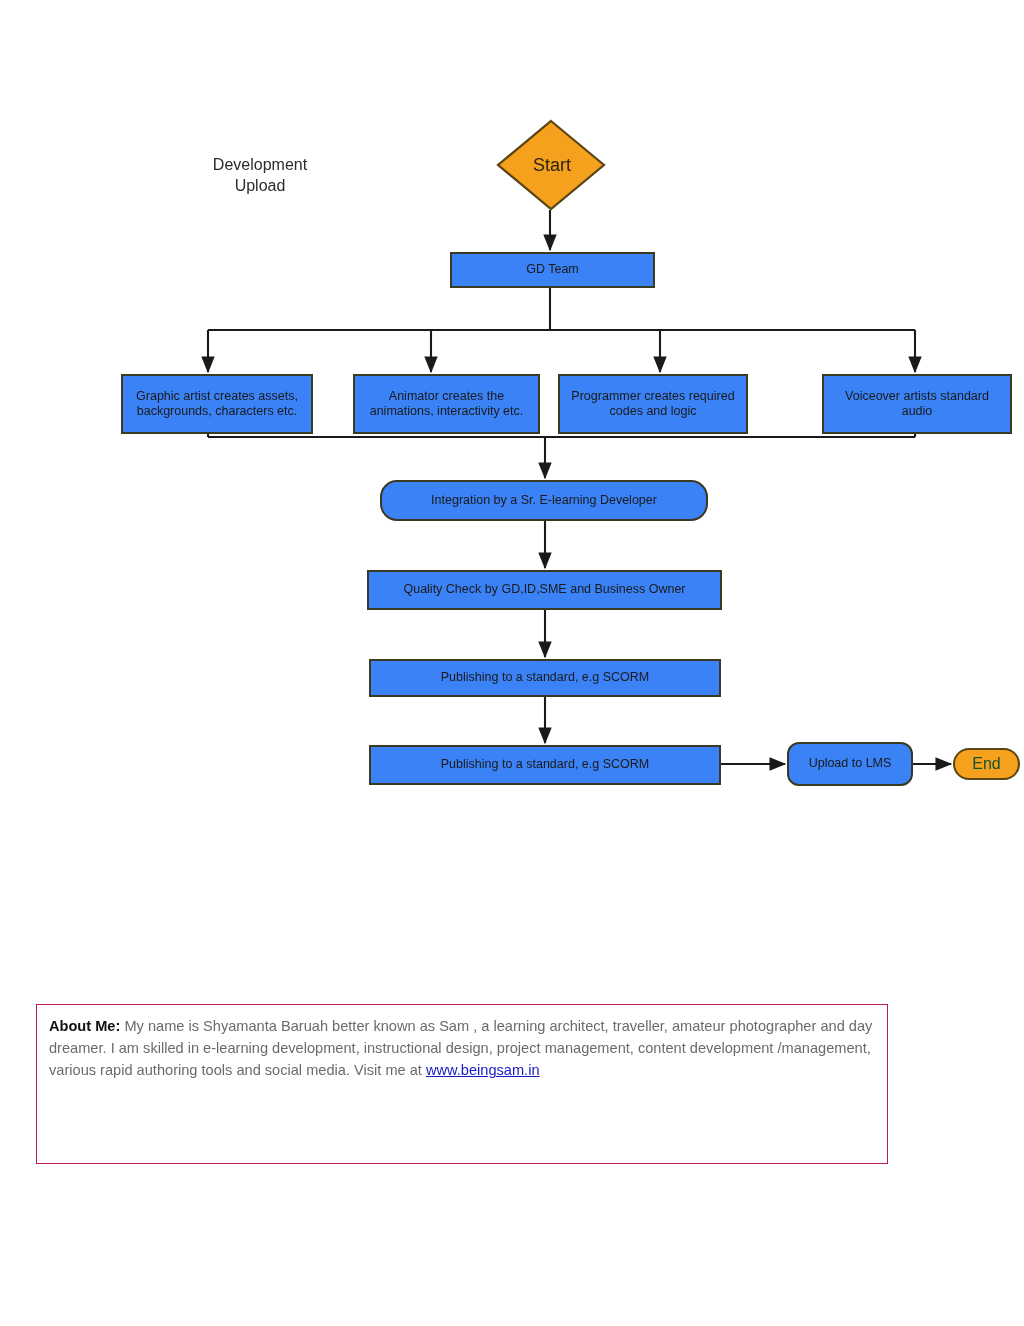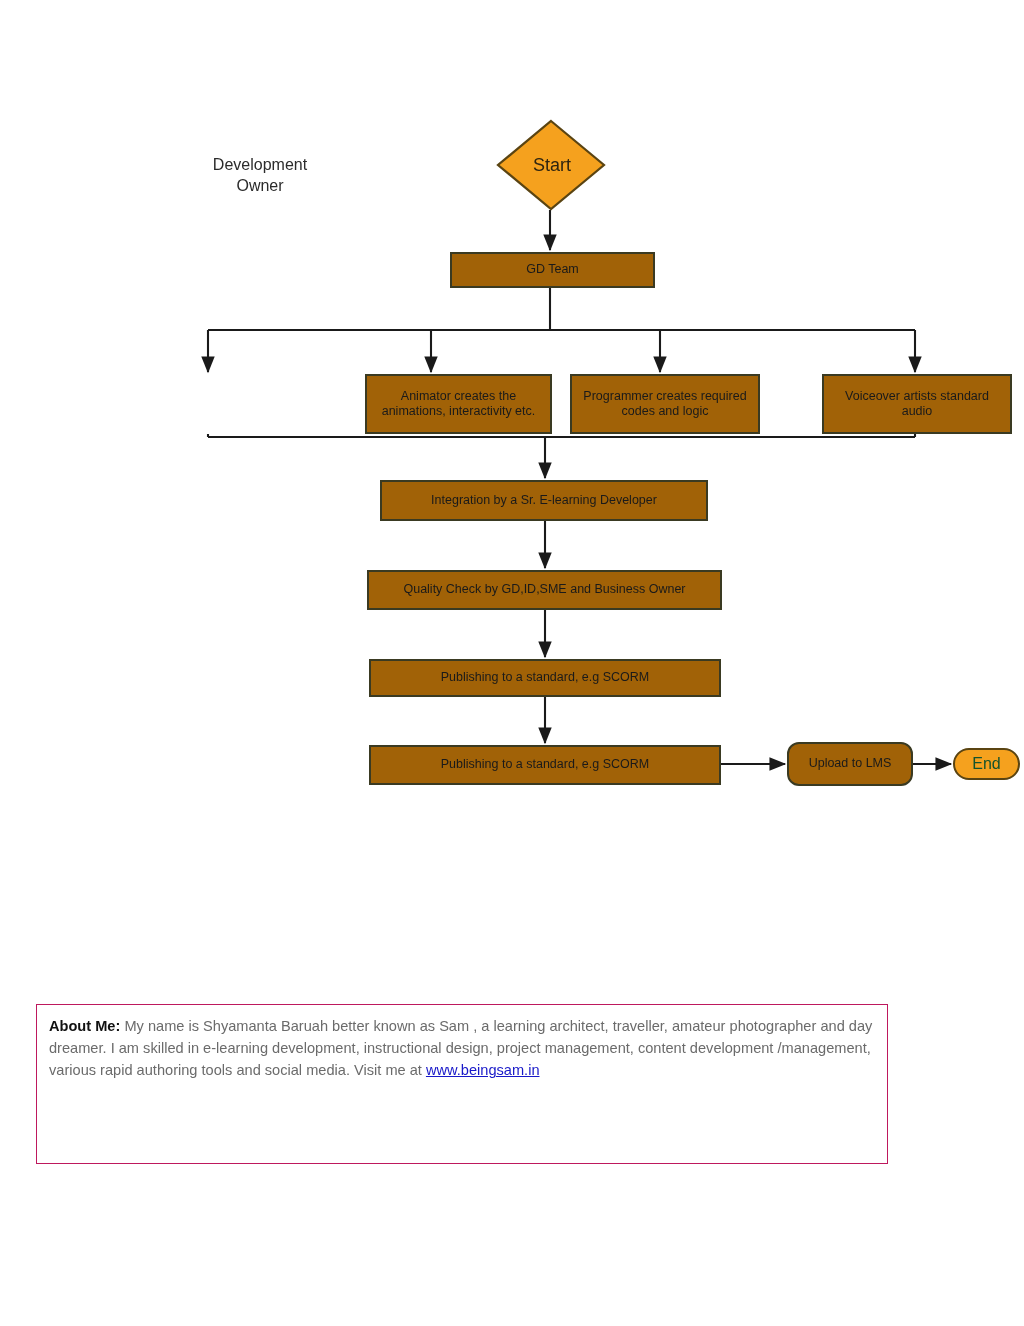--- a/index.html
+++ b/index.html
@@ -45,21 +45,21 @@
     box-sizing: border-box;
     display: flex;
     align-items: center;
     justify-content: center;
     text-align: center;
     line-height: 1.22;
     color: #1a1a1a;
   }
 
   .proc {
-    background: #a16207;
+    background: #3b82f6;
     border: 2px solid #3a3a22;
     font-size: 12.5px;
     padding: 2px 6px;
   }
 
   .phase-label {
     position: absolute;
     text-align: center;
     font-size: 16px;
     color: #2b2b2b;
@@ -168,48 +168,51 @@
         <line x1="545" y1="697" x2="545" y2="743" marker-end="url(#arrowhead)"></line>
 
         <line x1="721" y1="764" x2="785" y2="764" marker-end="url(#arrowhead)"></line>
 
         <line x1="913" y1="764" x2="951" y2="764" marker-end="url(#arrowhead)"></line>
       </g>
     </svg>
 
     <div class="phase-label" style="left:185px; top:155px; width:150px;">
       <div>Development</div>
-      <div>Owner</div>
+      <div>Upload</div>
     </div>
 
     <div class="diamond-wrap" style="left:495px; top:118px; width:112px; height:94px;">
       <svg class="diamond-shape" viewBox="0 0 112 94" xmlns="http://www.w3.org/2000/svg">
         <polygon points="56,3 109,47 56,91 3,47" fill="#f5a11e" stroke="#5a4412" stroke-width="2.2"></polygon>
       </svg>
       <div class="diamond-text">Start</div>
     </div>
 
     <div class="node proc" style="left:450px; top:252px; width:205px; height:36px;">
       <span>GD Team</span>
     </div>
 
-
-    <div class="node proc" style="left:365px; top:374px; width:187px; height:60px;text-align:center;">
+    <div class="node proc" style="left:121px; top:374px; width:192px; height:60px;">
+      <span>Graphic artist creates assets, backgrounds, characters etc.</span>
+    </div>
+
+    <div class="node proc" style="left:353px; top:374px; width:187px; height:60px;text-align:center;">
       <span>Animator creates the animations, interactivity etc.</span>
     </div>
 
-    <div class="node proc" style="left:570px; top:374px; width:190px; height:60px;">
+    <div class="node proc" style="left:558px; top:374px; width:190px; height:60px;">
       <span>Programmer creates required codes and logic</span>
     </div>
 
     <div class="node proc" style="left:822px; top:374px; width:190px; height:60px;">
       <span>Voiceover artists standard audio</span>
     </div>
 
-    <div class="node proc" style="left:380px; top:480px; width:328px; height:41px;">
+    <div class="node proc" style="left:380px; top:480px; width:328px; height:41px;border-radius:17px;">
       <span>Integration by a Sr. E-learning Developer</span>
     </div>
 
     <div class="node proc" style="left:367px; top:570px; width:355px; height:40px;">
       <span>Quality Check by GD,ID,SME and Business Owner</span>
     </div>
 
     <div class="node proc" style="left:369px; top:659px; width:352px; height:38px;">
       <span>Publishing to a standard, e.g SCORM</span>
     </div>

